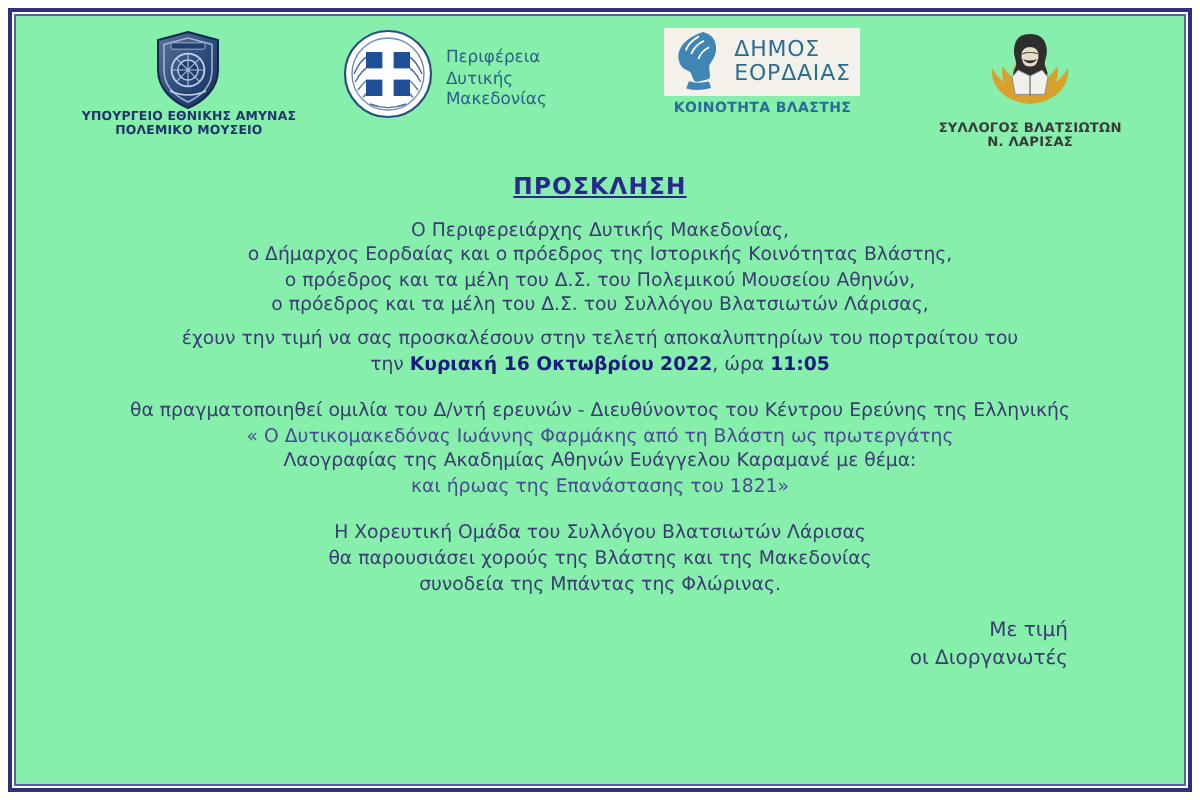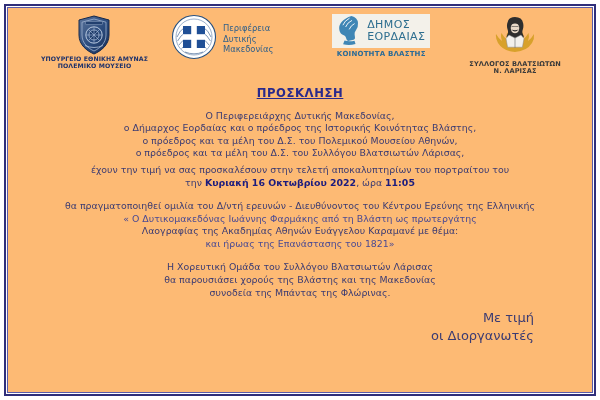--- a/index.html
+++ b/index.html
@@ -29,21 +29,21 @@
     height: 100%;
     border: 2px solid #2f2f7a;
     padding: 1px;
     background: #ffffff;
   }
   #border-inner {
     box-sizing: border-box;
     width: 100%;
     height: 100%;
     border: 1px solid #5b5ba8;
-    background: #fdba74;
+    background: #86efac;
     display: flex;
     flex-direction: column;
   }
 
   
   #logo-strip {
     display: flex;
     align-items: flex-start;
     justify-content: space-between;
     padding: 6px 10px 2px 10px;
@@ -135,21 +135,21 @@
   .hl { color: #1c1c7e; font-weight: bold; }
   .hl-name { color: #34348f; }
   .quote-line { color: #4a4a93; }
 
   #signature {
     text-align: right;
     margin-top: 10px;
     padding-right: 46px;
     line-height: 1.35;
   }
-  #signature .sig-line { color: #3b3b72; font-size: 13px; }
+  #signature .sig-line { color: #3b3b72; font-size: 10px; }
 </style>
 </head>
 <body>
 
 <div id="invitation-card">
   <div id="border-outer">
     <div id="border-inner">
 
       <div id="logo-strip">
 

